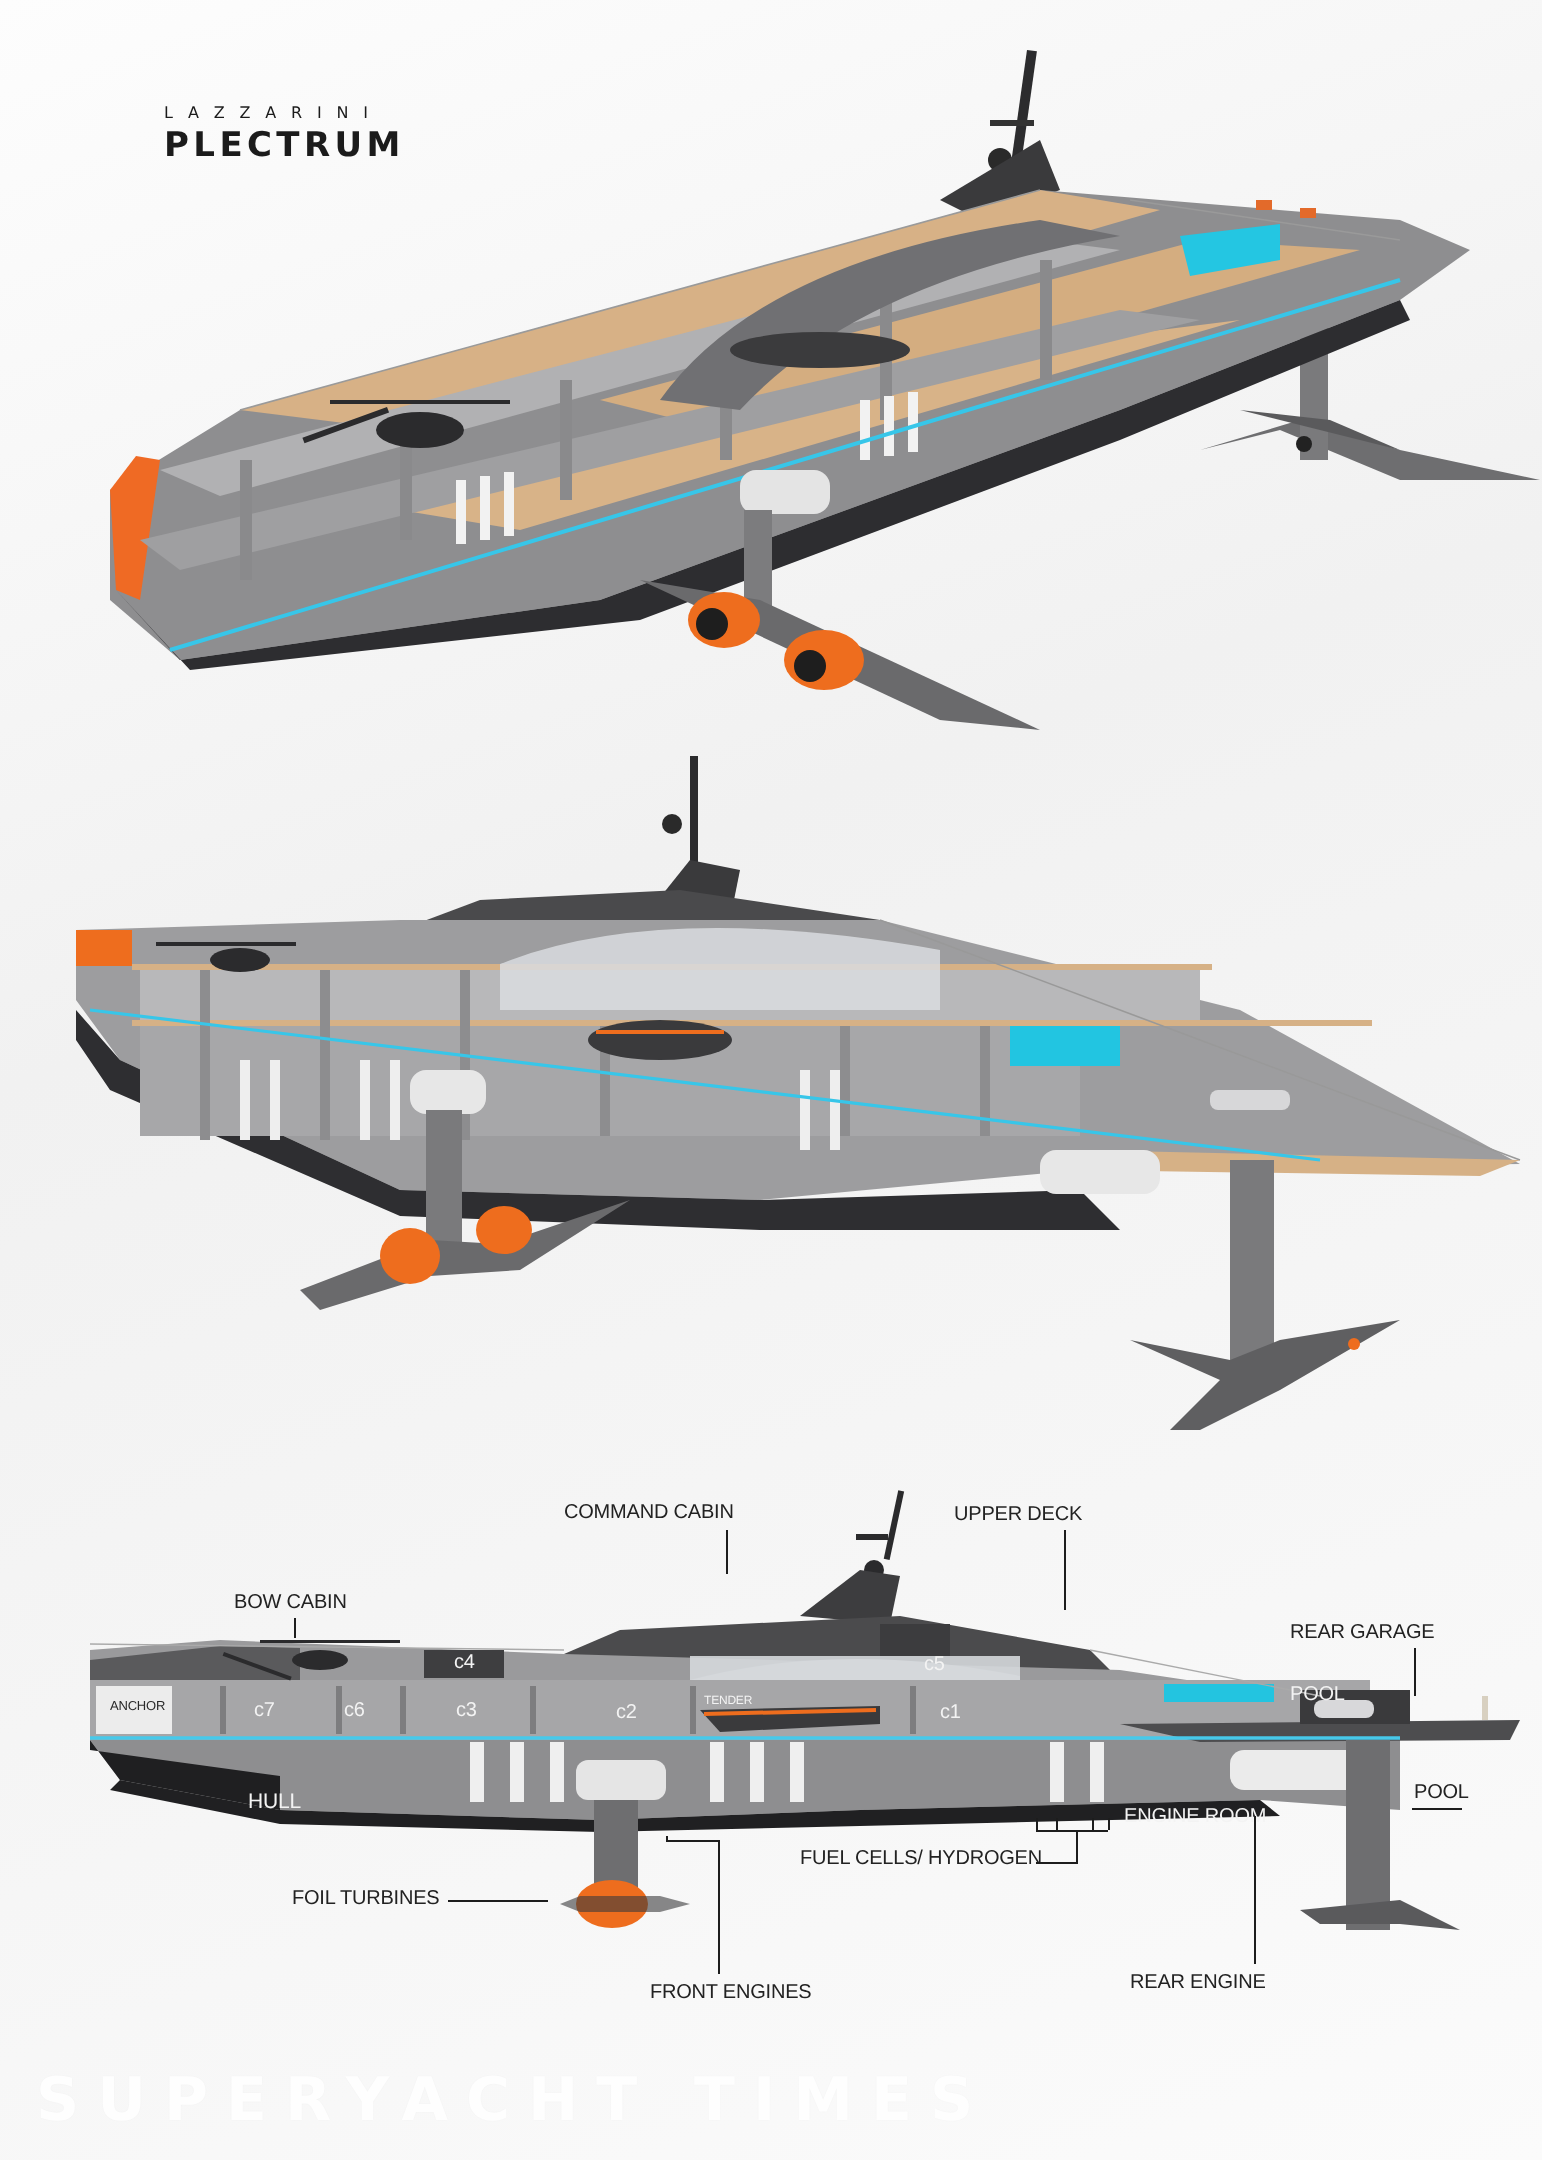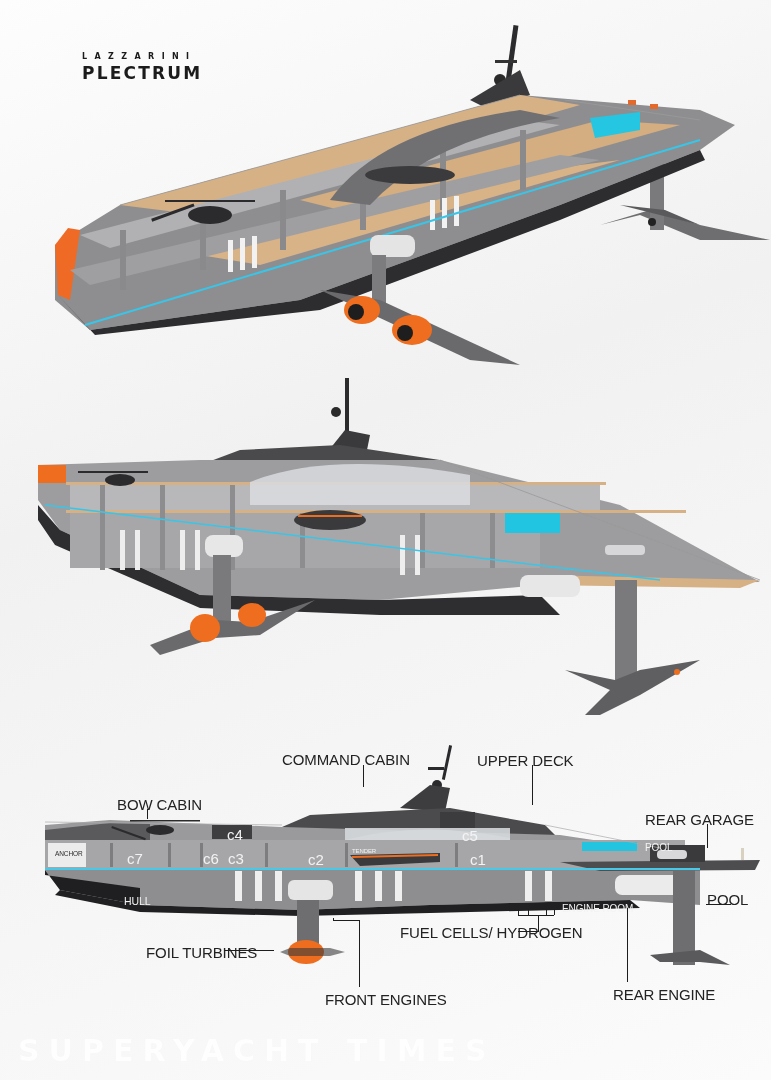--- a/index.html
+++ b/index.html
@@ -2,25 +2,25 @@
 <html><head>
 <meta charset="utf-8">
 <style>
   html, body { margin: 0; padding: 0; }
   body {
     width: 771px; height: 1080px; overflow: hidden; position: relative;
     background: linear-gradient(160deg, #fdfdfd 0%, #f1f1f1 40%, #f6f6f6 70%, #fbfbfb 100%);
     font-family: "Liberation Sans", sans-serif;
   }
   .logo { position: absolute; left: 82px; top: 52px; color: #1b1b1b; }
-  .logo .brand { font-size: 8px; letter-spacing: 7.4px; font-family: "DejaVu Sans", sans-serif; line-height: 10px; font-weight: bold; }
+  .logo .brand { font-size: 8px; letter-spacing: 7.4px; font-family: "DejaVu Sans", sans-serif; line-height: 10px; }
   .logo .model { font-size: 17px; letter-spacing: 2.2px; font-weight: bold; font-family: "DejaVu Sans", sans-serif; line-height: 18px; margin-top: 2px; }
   .render { position: absolute; }
   .lbl {
-    position: absolute; font-size: 15px; color: #222; white-space: nowrap; letter-spacing: -0.1px;
+    position: absolute; font-size: 10px; color: #222; white-space: nowrap; letter-spacing: -0.1px;
   }
   .lbl-w { color: #f3f3f3; }
   .lbl-d { color: #2a2a2a; }
   .leader { position: absolute; background: #1d1d1d; }
   .watermark {
     position: absolute; left: 18px; top: 1033px; font-size: 30px; font-weight: bold;
     letter-spacing: 9px; color: rgba(255,255,255,0.9); font-family: "DejaVu Sans", sans-serif;
     text-shadow: 0 0 1px rgba(0,0,0,0.03);
   }
 </style>
@@ -278,21 +278,21 @@
 
 <div class="lbl lbl-w" style="left:597px;top:842px;font-size:10px;padding-left:48px;">POOL</div>
 <div class="lbl lbl-w" style="left:562px;top:856px;font-size:10px;margin-top:47px;">ENGINE ROOM</div>
 
 <div class="lbl lbl-d" style="left:55px;top:850px;font-size:6.5px;">ANCHOR</div>
 <div class="lbl lbl-w" style="left:352px;top:848px;font-size:6px;">TENDER</div>
 
 <div class="lbl lbl-w" style="left:227px;top:826px;">c4</div>
 <div class="lbl lbl-w" style="left:462px;top:827px;">c5</div>
 <div class="lbl lbl-w" style="left:127px;top:850px;">c7</div>
-<div class="lbl lbl-w" style="left:172px;top:850px;padding-left:31px;">c6</div>
+<div class="lbl lbl-w" style="left:172px;top:850px;">c6</div>
 <div class="lbl lbl-w" style="left:228px;top:850px;">c3</div>
 <div class="lbl lbl-w" style="left:308px;top:851px;">c2</div>
 <div class="lbl lbl-w" style="left:470px;top:851px;">c1</div>
 
 <div class="lbl lbl-w" style="left:124px;top:878px;font-size:10.5px;margin-top:17px;">HULL</div>
 
 <div class="lbl" style="left:707px;top:891px;">POOL</div>
 <div class="leader" style="left:706px;top:904px;width:25px;height:1px;"></div>
 
 <div class="lbl" style="left:400px;top:924px;">FUEL CELLS/ HYDROGEN</div>
@@ -305,16 +305,16 @@
 <div class="leader" style="left:554px;top:909px;width:1px;height:6px;"></div>
 
 <div class="lbl" style="left:146px;top:944px;">FOIL TURBINES</div>
 <div class="leader" style="left:224px;top:950px;width:50px;height:1px;"></div>
 
 <div class="lbl" style="left:325px;top:991px;">FRONT ENGINES</div>
 <div class="leader" style="left:333px;top:918px;width:1px;height:3px;"></div>
 <div class="leader" style="left:333px;top:920px;width:27px;height:1px;"></div>
 <div class="leader" style="left:359px;top:920px;width:1px;height:67px;"></div>
 
-<div class="lbl" style="left:565px;top:986px;margin-left:48px;">REAR ENGINE</div>
+<div class="lbl" style="left:565px;top:986px;">REAR ENGINE</div>
 <div class="leader" style="left:627px;top:908px;width:1px;height:74px;"></div>
 
 <div class="watermark">SUPERYACHT TIMES</div>
 
 </body></html>

